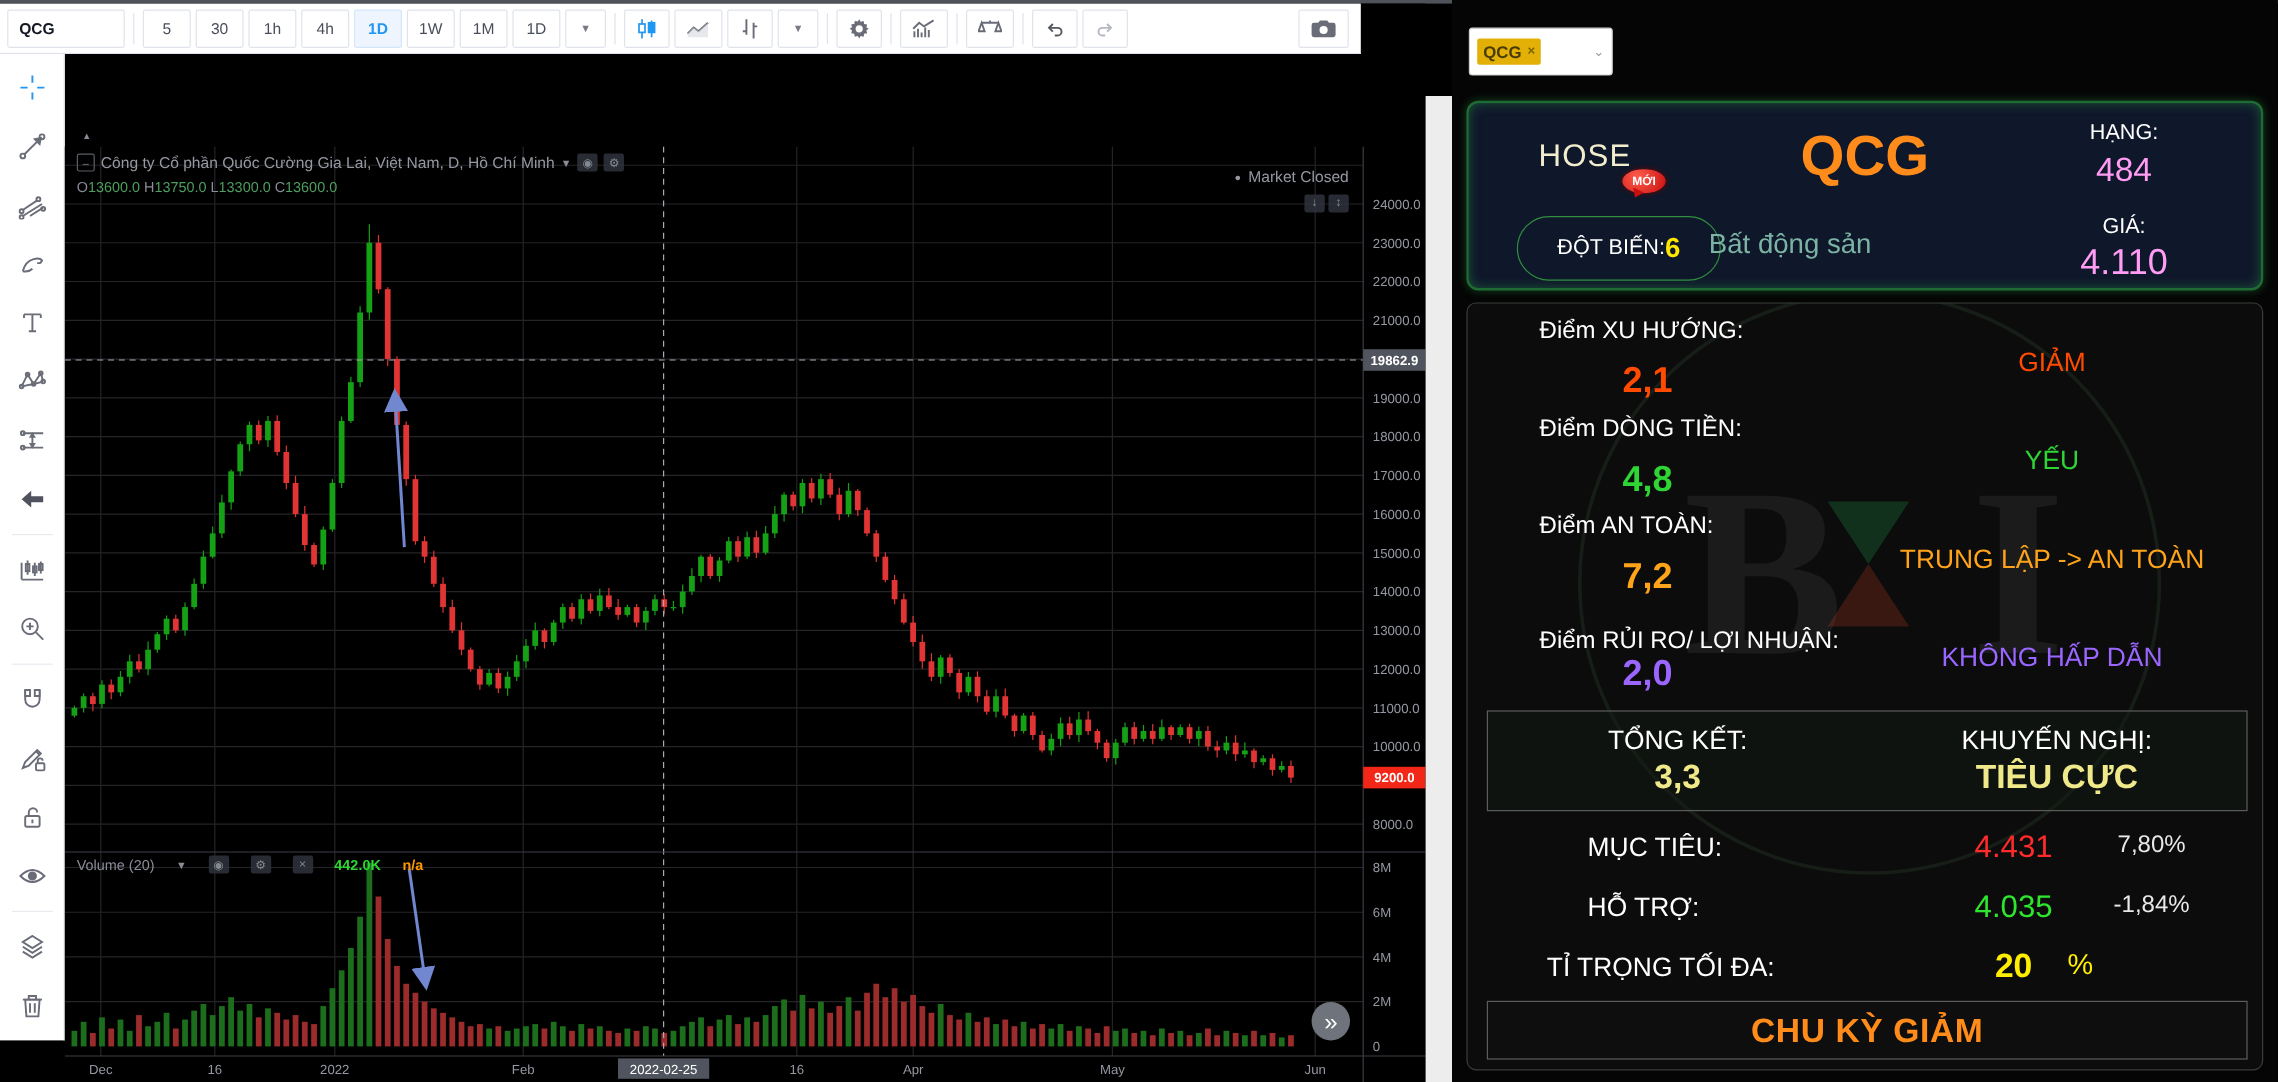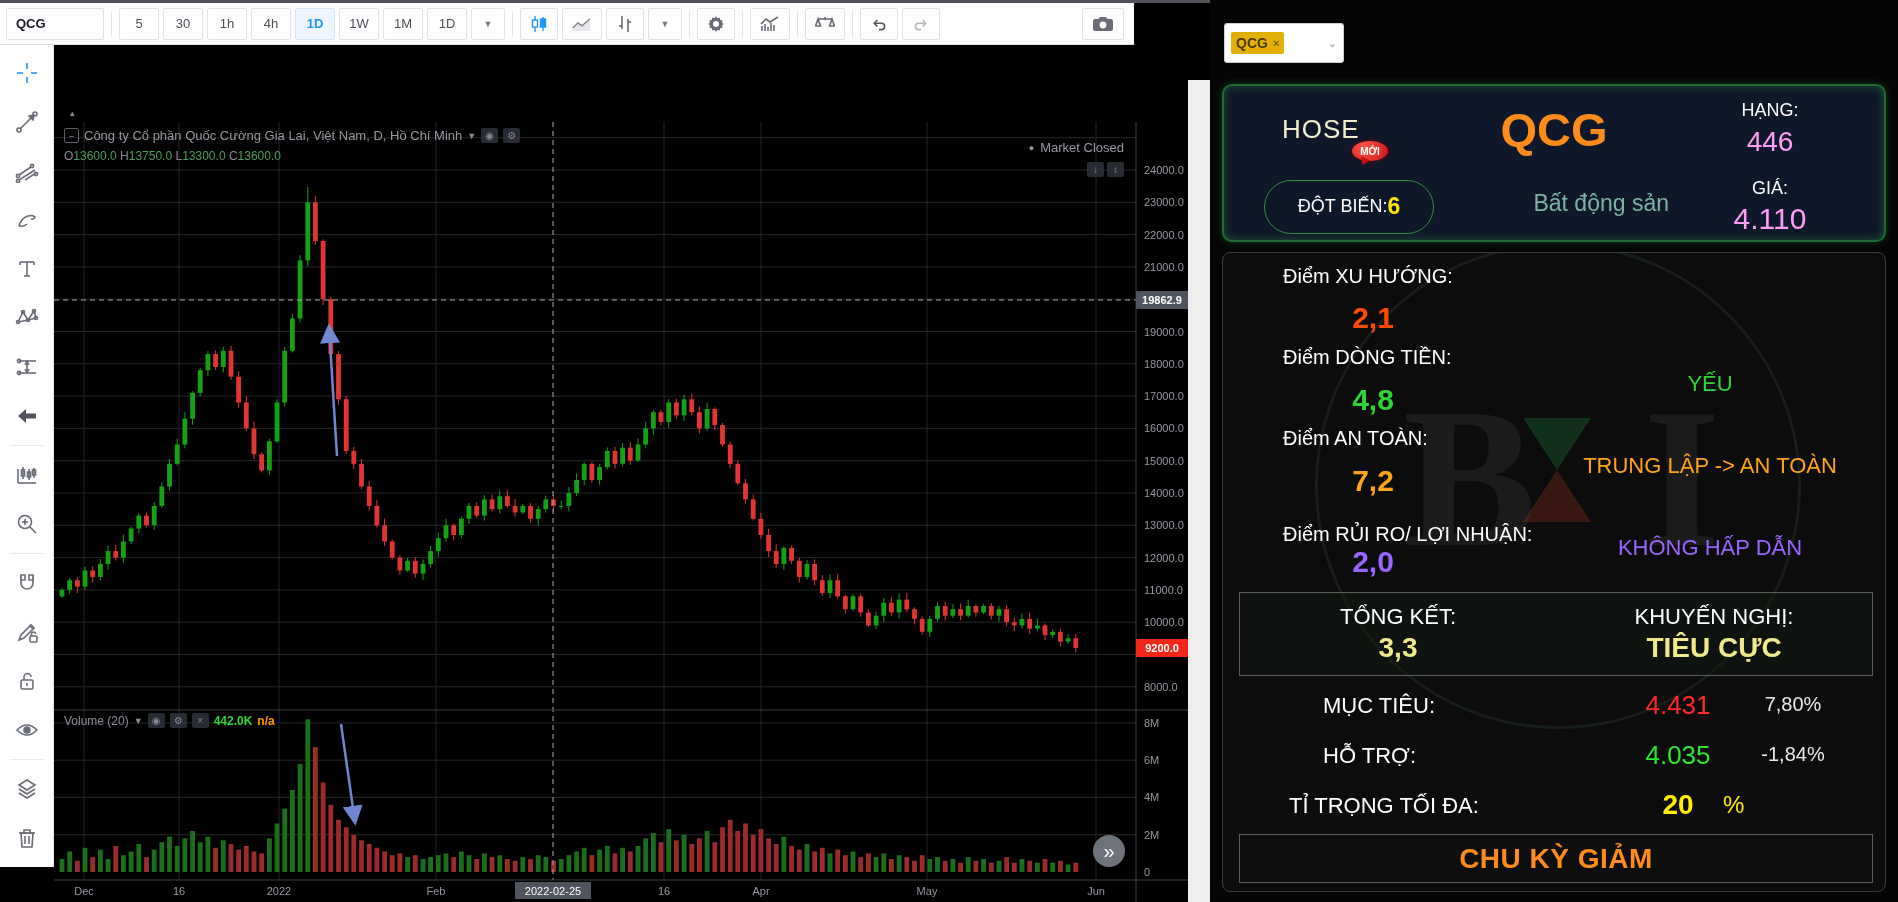--- a/index.html
+++ b/index.html
@@ -38,21 +38,21 @@
   .overlay{position:absolute;z-index:3;color:#9598a1;font-size:13px;white-space:nowrap;}
   #legend-row{left:10px;top:6px;display:flex;align-items:center;gap:5px;}
   .legend-sq{display:inline-flex;width:13px;height:13px;border:1px solid #5a5e66;color:#8a8d98;
     align-items:center;justify-content:center;font-size:9px;border-radius:2px;}
   .mini-btn{display:inline-flex;width:17px;height:15px;background:#2f333c;color:#9aa0aa;border-radius:2px;
     align-items:center;justify-content:center;font-size:10px;opacity:.85;}
   #ohlc-row{left:10px;top:27px;font-size:12px;color:#8a8d98;}
   .ohlc-v{color:#4e9e5f;}
   #mkt-row{right:64px;top:18px;display:flex;align-items:center;gap:6px;color:#9598a1;font-size:13px;}
   #mkt-icons{right:64px;top:40px;display:flex;gap:3px;}
-  #vol-row{left:10px;top:591px;display:flex;align-items:center;gap:5px;font-size:12px;color:#8a8d98;}
+  #vol-row{left:10px;top:591px;display:flex;align-items:center;gap:18px;font-size:12px;color:#8a8d98;}
   #vol-ma{color:#2fd435;font-weight:bold;}
   #vol-na{color:#ff9800;font-weight:bold;}
   #collapse-caret{left:16px;top:-14px;color:#8a8d98;font-size:9px;}
 
   #divider-strip{left:1188px;top:80px;width:22px;height:822px;background:#ededed;}
 
   
   #right-panel{left:1210px;top:0;width:688px;height:902px;background:#050505;}
   #ticker-box{left:14px;top:23px;width:120px;height:40px;background:#fff;border:1px solid #cfcfcf;border-radius:3px;
     display:flex;align-items:center;padding:0 6px;box-sizing:border-box;cursor:pointer;}
@@ -69,21 +69,21 @@
   #moi-badge{left:128px;top:55px;width:36px;height:20px;background:radial-gradient(circle at 35% 30%,#ff5a4a,#c80f0f);
     border-radius:50%;color:#fff;font-size:10px;font-weight:bold;display:flex;align-items:center;justify-content:center;
     box-shadow:0 0 4px #700;}
   #moi-badge:after{content:"";position:absolute;left:7px;bottom:-4px;border-left:5px solid transparent;
     border-right:5px solid transparent;border-top:7px solid #c80f0f;transform:rotate(25deg);}
   #breakout-pill{left:40px;top:94px;width:168px;height:52px;border:1.5px solid #2f8f3f;border-radius:28px;
     display:flex;flex-direction:row;align-items:center;justify-content:center;line-height:1.1;}
   #breakout-label{color:#fff;font-size:18px;}
   #breakout-value{color:#ffe600;font-size:23px;font-weight:bold;}
   #hdr-symbol{left:200px;top:16px;width:260px;text-align:center;font-size:47px;font-weight:bold;color:#ff8c1a;}
-  #hdr-sector{left:185px;top:104px;width:260px;text-align:right;font-size:23px;color:#7cb3a4;}
+  #hdr-sector{left:200px;top:104px;width:260px;text-align:left;font-size:23px;color:#7cb3a4;}
   .hdr-right{left:440px;width:212px;text-align:center;}
   .hdr-lbl{color:#fff;font-size:18px;}
   .hdr-pink{color:#ff9cf3;font-size:28px;}
 
   #metric-card{left:12px;top:252px;width:664px;height:640px;background:#0b0c0b;border:1px solid #3a3e3a;
     border-radius:8px;box-sizing:border-box;overflow:hidden;}
   .wm{position:absolute;z-index:0;pointer-events:none;}
   #wm-ring{left:92px;top:-10px;width:480px;height:480px;border:3px solid rgba(140,190,140,.10);border-radius:50%;}
   #wm-b{left:180px;top:110px;font-family:"Liberation Serif",serif;font-size:200px;color:rgba(220,220,220,.07);font-weight:bold;}
   #wm-i{left:420px;top:110px;font-family:"Liberation Serif",serif;font-size:200px;color:rgba(220,220,220,.07);font-weight:bold;}
@@ -884,34 +884,35 @@
       <div id="moi-badge" class="abs">
         <span>MỚI</span>
       </div>
       <div id="breakout-pill" class="abs">
         <span id="breakout-label">ĐỘT BIẾN:</span>
         <span id="breakout-value">6</span>
       </div>
       <div id="hdr-symbol" class="abs">QCG</div>
       <div id="hdr-sector" class="abs">Bất động sản</div>
       <div class="hdr-right hdr-lbl abs" style="top:14px;">HẠNG:</div>
-      <div class="hdr-right hdr-pink abs" style="top:40px;">446</div>
+      <div class="hdr-right hdr-pink abs" style="top:40px;">484</div>
       <div class="hdr-right hdr-lbl abs" style="top:92px;">GIÁ:</div>
       <div class="hdr-right hdr-pink abs" style="top:116px;font-size:30px;">4.110</div>
     </div>
 
     <div id="metric-card" class="abs">
       <div class="wm" id="wm-ring"></div>
       <div class="wm" id="wm-b">B</div>
       <div class="wm" id="wm-i">I</div>
       <div class="wm" id="wm-hg-t"></div>
       <div class="wm" id="wm-hg-b"></div>
 
       <div class="m-label" style="top:12px;">Điểm XU HƯỚNG:</div>
       <div class="m-value c-trend" style="top:48px;">2,1</div>
+      <div class="m-assess c-trend" style="top:36px;">GIẢM</div>
 
       <div class="m-label" style="top:93px;">Điểm DÒNG TIỀN:</div>
       <div class="m-value c-money" style="top:130px;">4,8</div>
       <div class="m-assess c-money" style="top:118px;">YẾU</div>
 
       <div class="m-label" style="top:174px;">Điểm AN TOÀN:</div>
       <div class="m-value c-safe" style="top:211px;">7,2</div>
       <div class="m-assess c-safe" style="top:200px;">TRUNG LẬP -&gt; AN TOÀN</div>
 
       <div class="m-label" style="top:255px;margin-top:15px;">Điểm RỦI RO/ LỢI NHUẬN:</div>

